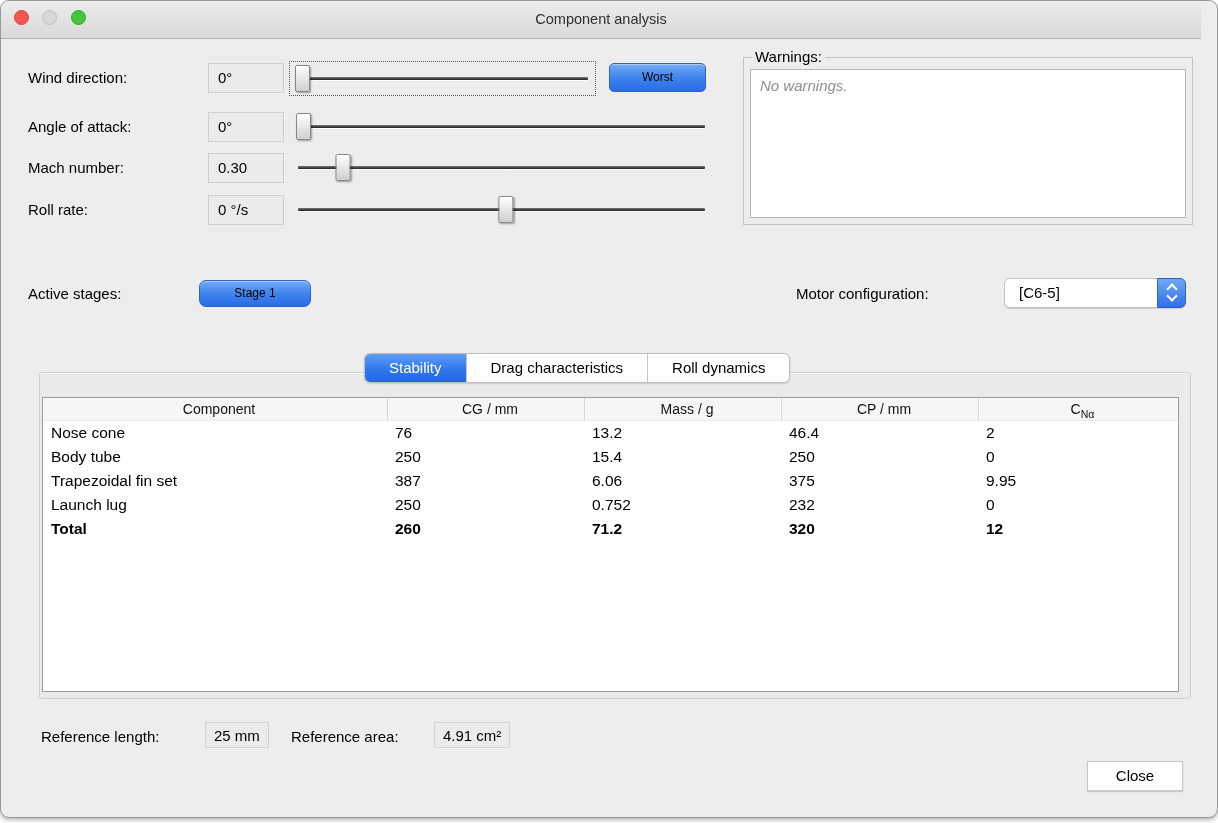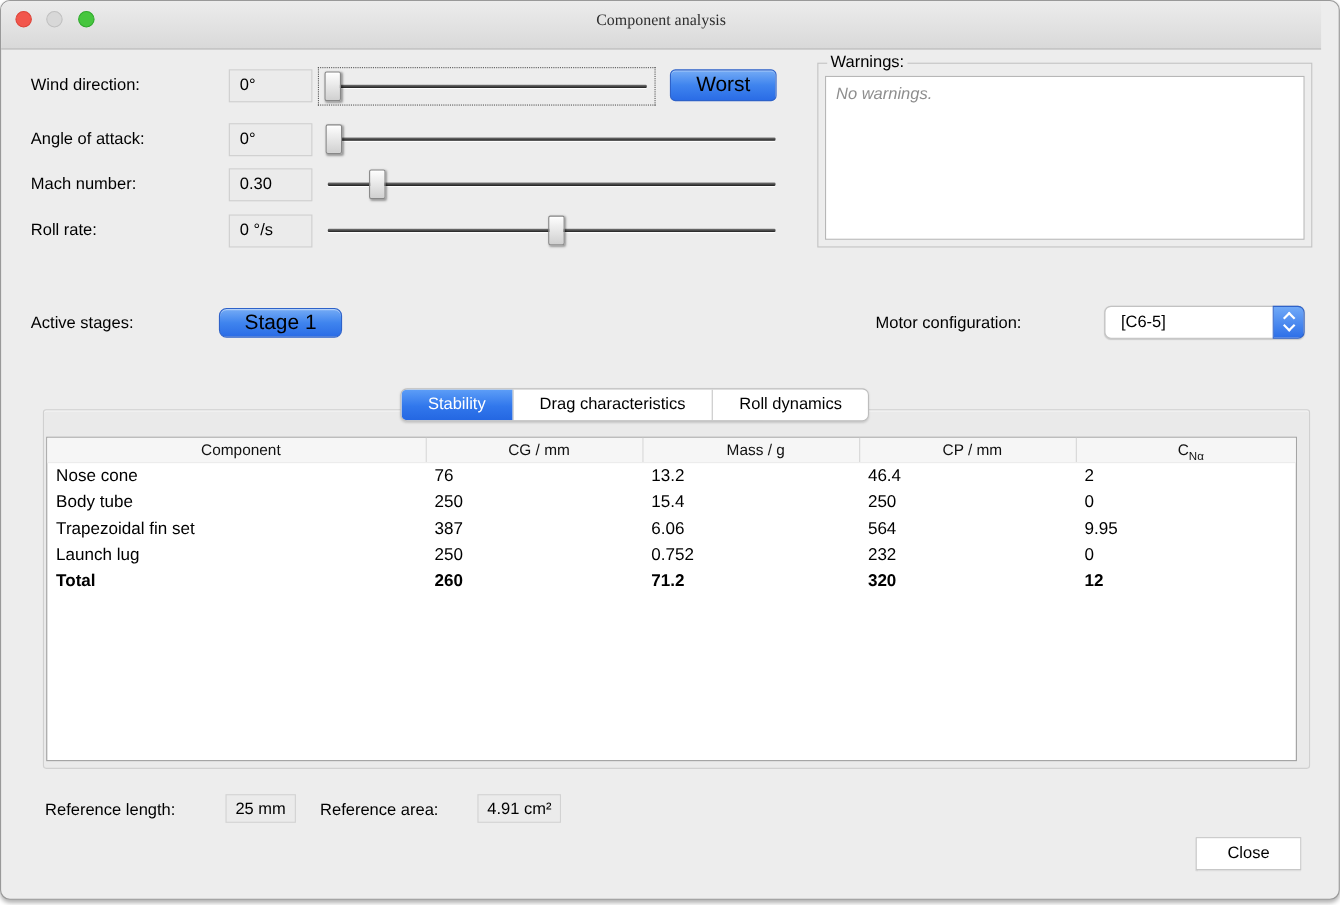--- a/index.html
+++ b/index.html
@@ -1,43 +1,43 @@
 <!DOCTYPE html>
 <html><head>
 <meta charset="utf-8">
 <style>
   * { margin:0; padding:0; box-sizing:border-box; }
   html,body { width:1218px; height:823px; background:#fff; font-family:"Liberation Sans","DejaVu Sans",sans-serif; }
   .window { position:absolute; left:0; top:0; width:1218px; height:818px; background:#ededed;
             border:1px solid #999; border-radius:9px; overflow:hidden; box-shadow:0 2px 4px rgba(0,0,0,.3); }
 
   
-  .titlebar { position:absolute; left:0; top:0; right:16px; height:44px;
-              background:linear-gradient(180deg,#ececec,#d9d9d9); border-bottom:1px solid #b2b2b2;font-family:Liberation Serif, serif; }
+  .titlebar { position:absolute; left:0; top:0; right:16px; height:38px;
+              background:linear-gradient(180deg,#ececec,#d9d9d9); border-bottom:1px solid #b2b2b2; }
   .title { position:absolute; left:0; right:0; top:0; height:36px; line-height:36px; text-align:center;
            font-size:14.5px; color:#2e2e2e; }
   .light { position:absolute; top:9px; width:15px; height:15px; border-radius:50%; }
   .light.red   { left:13px; background:#f2564c; border:1px solid #dd4439; }
   .light.gray  { left:41px; background:#d8d8d8; border:1px solid #c0c0c0; }
   .light.green { left:70px; background:#46c63e; border:1px solid #2fa92c; }
 
   
   .lbl { position:absolute; font-size:15px; color:#000; height:30px; line-height:30px; }
   .valbox { position:absolute; width:76px; height:30px; background:#ebebeb; border:1px solid #cfcfcf;
             font-size:15px; line-height:28px; padding-left:9px; color:#000; }
   .slider { position:absolute; height:30px; }
   .track { position:absolute; left:2px; right:2px; top:13px; height:3px; border-radius:1px;
            background:linear-gradient(#777,#1e1e1e); box-shadow:0 1px 0 rgba(255,255,255,.85); }
   .thumb { position:absolute; top:1px; width:15px; height:27px; border:1px solid #878787; border-radius:2px;
            background:linear-gradient(180deg,#fefefe,#d0d0d0);
            box-shadow:inset 0 1px 0 #fff, 1px 1px 2px rgba(0,0,0,.35); }
   .focus-ring { position:absolute; left:288px; top:60px; width:307px; height:35px; border:1px dotted #555; }
 
   .blue-btn { background:linear-gradient(180deg,#74abf5 0%,#3f84ee 50%,#2a6ce6 100%);
-              border:1px solid #2e62c9; border-radius:5px; color:#000; font-size:19px;
+              border:1px solid #2e62c9; border-radius:5px; color:#000; font-size:12px;
               text-align:center; box-shadow:inset 0 1px 0 rgba(255,255,255,.4); }
   .worst { position:absolute; left:608px; top:62px; width:97px; height:29px; line-height:27px; }
   .stage { position:absolute; left:198px; top:279px; width:112px; height:27px; line-height:25px;border-radius:7px; }
 
   
   .warnings { position:absolute; left:742px; top:56px; width:450px; height:168px; border:1px solid #c3c3c3; }
   .warnings .legend { position:absolute; left:8px; top:-10px; padding:0 3px; background:#ededed;
                       font-size:15px; color:#000; }
   .warnings .inner { position:absolute; left:6px; right:6px; top:11px; bottom:6px; background:#fff;
                      border:1px solid #b7b7b7; font-size:15px; font-style:italic; color:#8e8e8e;
@@ -169,21 +169,21 @@
           <div class="tcell c0">Body tube</div>
           <div class="tcell c1">250</div>
           <div class="tcell c2">15.4</div>
           <div class="tcell c3">250</div>
           <div class="tcell c4">0</div>
         </div>
         <div class="trow">
           <div class="tcell c0">Trapezoidal fin set</div>
           <div class="tcell c1">387</div>
           <div class="tcell c2">6.06</div>
-          <div class="tcell c3">564</div>
+          <div class="tcell c3">375</div>
           <div class="tcell c4">9.95</div>
         </div>
         <div class="trow">
           <div class="tcell c0">Launch lug</div>
           <div class="tcell c1">250</div>
           <div class="tcell c2">0.752</div>
           <div class="tcell c3">232</div>
           <div class="tcell c4">0</div>
         </div>
         <div class="trow bold">

